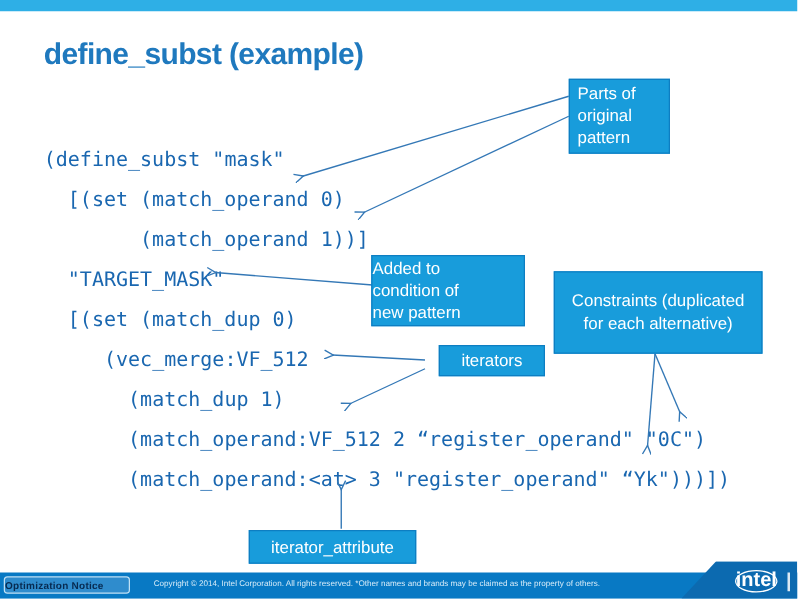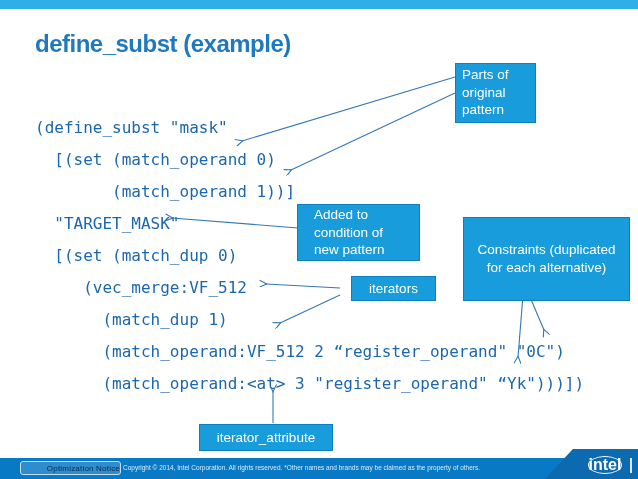--- a/index.html
+++ b/index.html
@@ -26,39 +26,39 @@
   .kw{font-weight:normal;}
   
   .callout{
     position:absolute;background:#189CDB;border:1.5px solid #0D7EC2;
     color:#ffffff;font-size:13.5px;line-height:1.3;
     box-sizing:border-box;display:flex;align-items:center;
   }
   .callout .txt{display:block;}
   .co-parts{left:455px;top:63px;width:81px;height:60px;padding:3px 6px;align-items:flex-end;}
   .co-parts .txt{width:60px;}
-  .co-added{left:297px;top:204px;width:123px;height:57px;padding:3px 16px;}
+  .co-added{left:297px;top:204px;width:123px;height:57px;padding:3px 0;}
   .co-added .txt{width:92px;}
-  .co-constraints{left:443px;top:217px;width:167px;height:84px;justify-content:center;text-align:center;padding:3px 6px;margin-left:20px;}
+  .co-constraints{left:443px;top:217px;width:167px;height:66px;justify-content:center;text-align:center;padding:3px 6px;}
   .co-iterators{left:351px;top:276px;width:85px;height:25px;justify-content:center;}
   .co-iterattr{left:199px;top:424px;width:134px;height:27px;justify-content:center;}
   
   .arrows{position:absolute;left:0;top:0;width:638px;height:479px;pointer-events:none;}
   
   .footer-bar{position:absolute;left:0;top:458px;width:638px;height:21px;background:#0879C4;}
   .footer-trapezoid{
     position:absolute;left:545px;top:449px;width:93px;height:30px;background:#0C6AB0;
     -webkit-clip-path:polygon(0 100%,30% 0,100% 0,100% 100%);
     clip-path:polygon(0 100%,30% 0,100% 0,100% 100%);
   }
   .notice-badge{
-    position:absolute;left:20px;top:461px;width:101px;height:14px;
+    position:absolute;left:3px;top:461px;width:101px;height:14px;
     background:#2F8CCD;border:1px solid #BFE0F5;border-radius:3px;
-    box-sizing:border-box;display:flex;align-items:center;justify-content:flex-end;
-    font-size:8px;font-weight:normal;color:#072A50;letter-spacing:0.2px;
+    box-sizing:border-box;display:flex;align-items:center;justify-content:flex-start;
+    font-size:8px;font-weight:bold;color:#072A50;letter-spacing:0.2px;
   }
   .copyright{
     position:absolute;left:105px;right:140px;top:464px;
     text-align:center;font-size:6.5px;color:#D8ECF8;white-space:nowrap;
   }
   .intel-logo{
     position:absolute;left:588px;top:456px;width:34px;height:18px;
     border:1.6px solid #ffffff;border-radius:50%;box-sizing:border-box;
     display:flex;align-items:center;justify-content:center;
     color:#ffffff;font-size:16px;font-weight:bold;letter-spacing:0;

